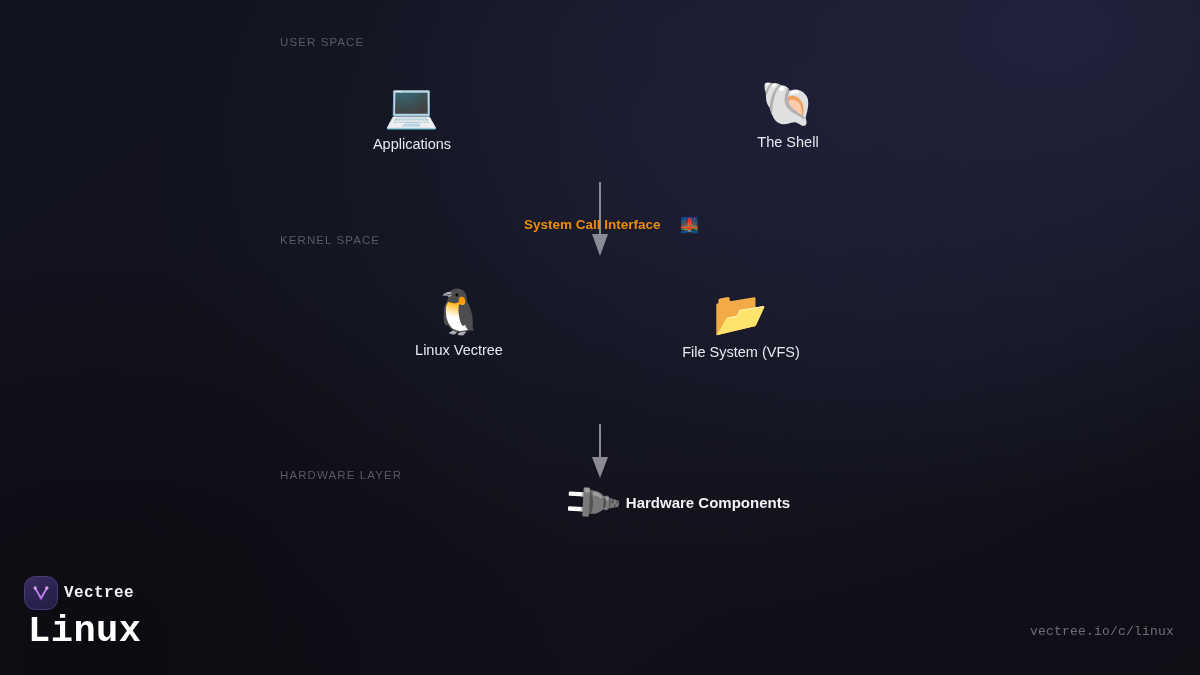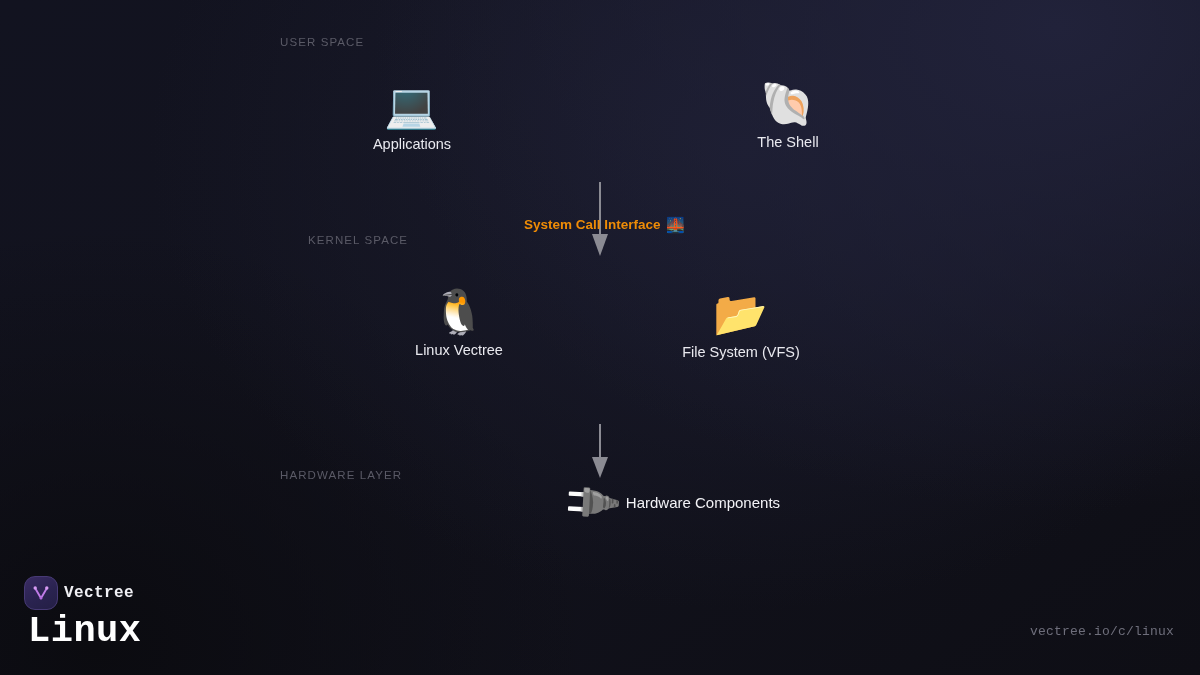--- a/index.html
+++ b/index.html
@@ -27,21 +27,21 @@
   .band-label {
     position:absolute;
     font-size:11.5px;
     letter-spacing:1.1px;
     color:#5a5a66;
     font-weight:400;
     white-space:nowrap;
     text-transform:uppercase;
   }
   #lbl-user     { left:280px; top:36px; }
-  #lbl-kernel   { left:280px; top:234px;margin-left:28px; }
+  #lbl-kernel   { left:280px; top:234px; }
   #lbl-hardware { left:280px; top:469px; }
 
   
   .node {
     position:absolute;
     display:flex;
     flex-direction:column;
     align-items:center;
     width:200px;
   }
@@ -71,21 +71,21 @@
   .arrow { position:absolute; }
   #arrow-syscall  { left:578px; top:182px; }
   #arrow-hardware { left:578px; top:424px; }
 
   
   #syscall-label {
     position:absolute;
     left:524px; top:217px;
     display:flex;
     align-items:center;
-    gap:6px;
+    gap:20px;
     font-size:13.5px;
     font-weight:bold;
     color:#ef8c06;
     white-space:nowrap;
   }
   #syscall-label .sc-emoji { font-size:15px; line-height:1; }
 
   
   #hardware-row {
     position:absolute;
@@ -97,21 +97,21 @@
   #hardware-row .plug {
     font-size:40px;
     line-height:1;
     display:block;
     transform:rotate(-42deg);
     filter:grayscale(1) brightness(1.25);
     user-select:none;
   }
   #hardware-row .hw-caption {
     font-size:15px;
-    font-weight:normal;
+    font-weight:bold;
     color:#f2f2f6;
     white-space:nowrap;
   }
 
   
   #brand {
     position:absolute;
     left:24px; top:576px;
     display:flex;
     align-items:center;

